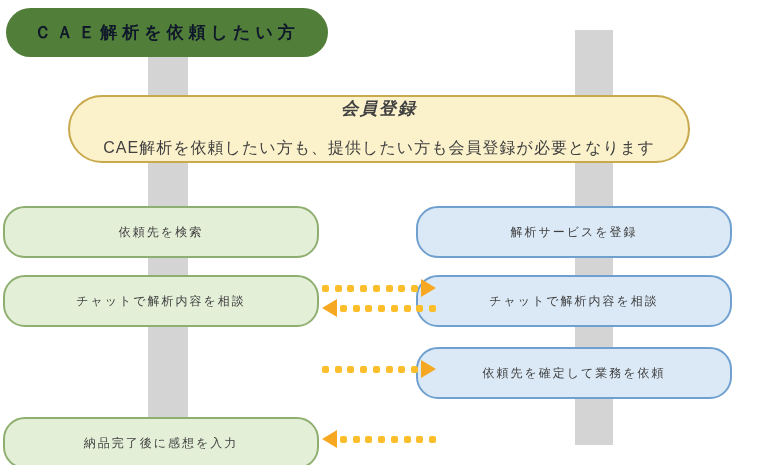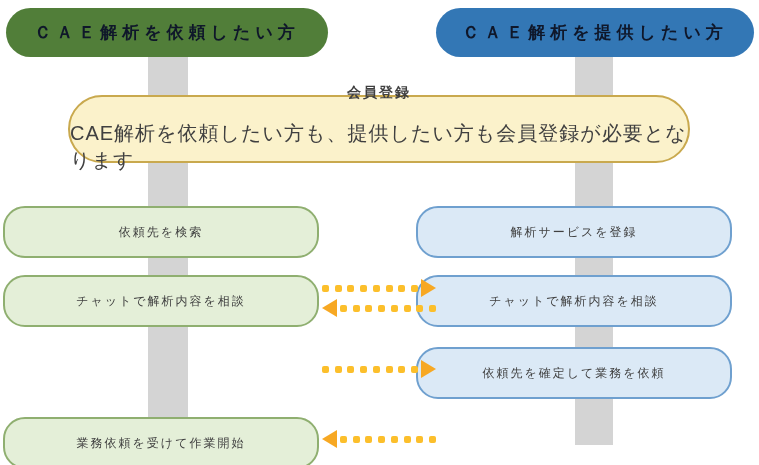--- a/index.html
+++ b/index.html
@@ -46,22 +46,22 @@
 
   
   .registration{
     position:absolute;left:68px;top:95px;width:622px;height:68px;
     background:var(--registration-bg);
     border:2px solid var(--registration-border);
     border-radius:34px;
     display:flex;flex-direction:column;align-items:center;justify-content:center;
     color:var(--text);
   }
-  .registration .title{font-size:14px;font-weight:bold;letter-spacing:2px;line-height:1.2;}
-  .registration .desc{font-size:20px;letter-spacing:1px;margin-top:19px;}
+  .registration .title{font-size:17px;font-weight:bold;letter-spacing:2px;line-height:1.2;font-style:italic;}
+  .registration .desc{font-size:16px;letter-spacing:1px;margin-top:19px;}
 
   
   .step{
     position:absolute;width:316px;height:52px;
     border-radius:22px;
     display:flex;align-items:center;justify-content:center;
     font-size:12px;letter-spacing:2px;color:var(--text);
   }
   .step.green{left:3px;background:var(--requester-step-bg);border:2px solid var(--requester-step-border);}
   .step.blue{left:416px;background:var(--provider-step-bg);border:2px solid var(--provider-step-border);}
@@ -98,37 +98,34 @@
 <body>
 
 <div class="canvas">
 
   <div class="connector left"></div>
   <div class="connector right"></div>
 
   <div class="pill green">
     <span>ＣＡＥ解析を依頼したい方</span>
   </div>
-  <div class="pill blue">
-    <span>ＣＡＥ解析を提供したい方</span>
-  </div>
 
   <div class="registration">
     <div class="title">会員登録</div>
     <div class="desc">CAE解析を依頼したい方も、提供したい方も会員登録が必要となります</div>
   </div>
 
   <div class="step green row1">
     <span>依頼先を検索</span>
   </div>
   <div class="step green row2">
     <span>チャットで解析内容を相談</span>
   </div>
   <div class="step green row4">
-    <span>業務依頼を受けて作業開始</span>
+    <span>納品完了後に感想を入力</span>
   </div>
 
   <div class="step blue row1">
     <span>解析サービスを登録</span>
   </div>
   <div class="step blue row2">
     <span>チャットで解析内容を相談</span>
   </div>
   <div class="step blue row3">
     <span>依頼先を確定して業務を依頼</span>

